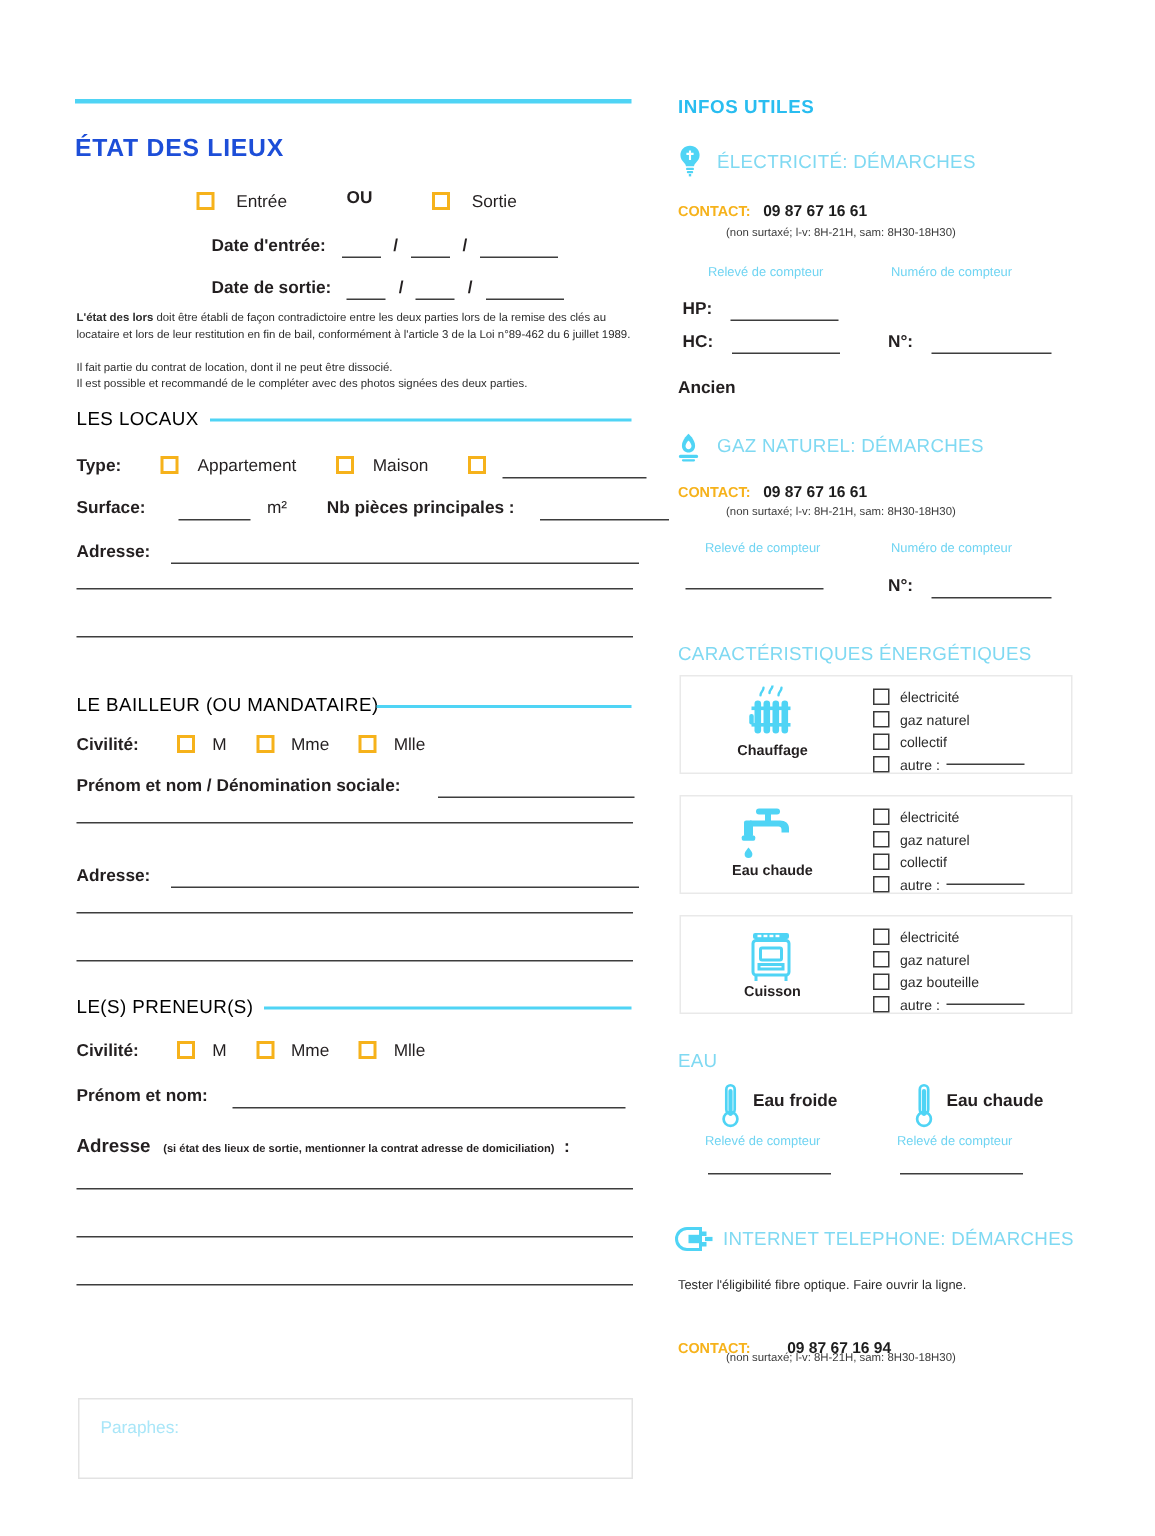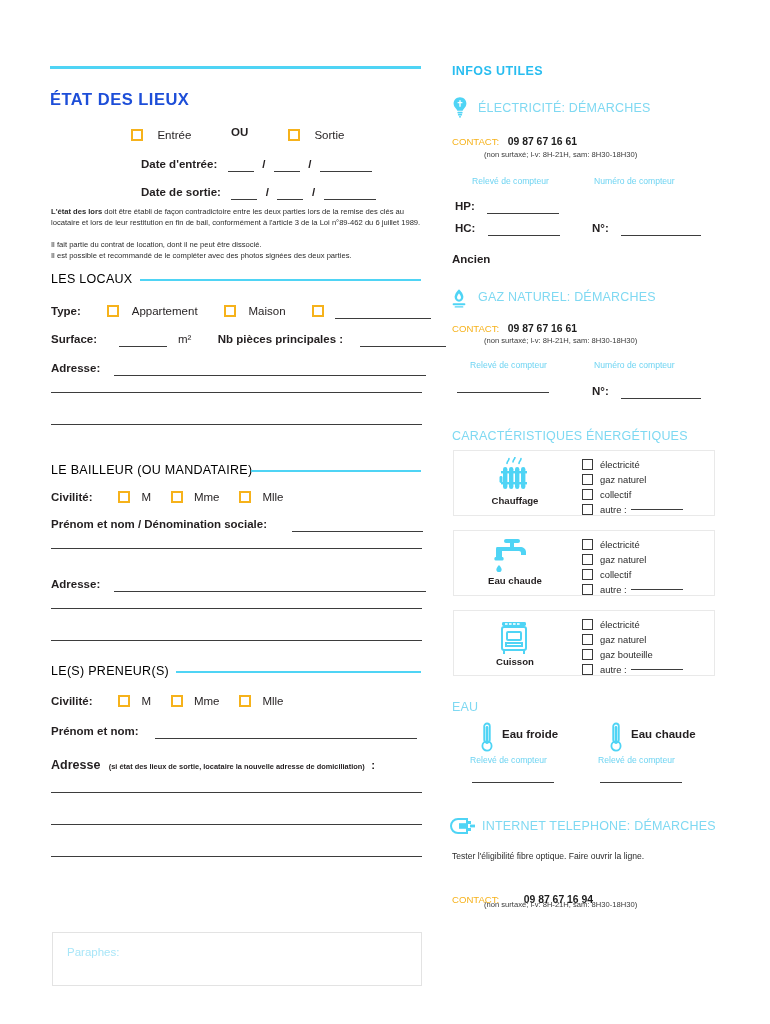--- a/index.html
+++ b/index.html
@@ -59,21 +59,21 @@
 
   
   #infos-utiles {
     left: 452px; top: 64px; font-size: 12.5px; font-weight: bold;
     color: #29bdf0; letter-spacing: .4px;
   }
   .r-head {
     position: absolute; font-size: 12.5px; color: #7fd9f2;
     white-space: nowrap; letter-spacing: .2px;
   }
-  .contact-lab { color: #f6b21b; font-weight: normal; font-size: 9.6px; text-align: center; }
+  .contact-lab { color: #f6b21b; font-weight: bold; font-size: 9.6px; text-align: center; }
   .contact-num { color: #1d1d1d; font-weight: bold; font-size: 10.4px; }
   .hours { font-size: 7.6px; color: #3a3a3a; }
   .meter-lab { color: #6fd4f2; font-size: 8.6px; }
 
   
   .ebox {
     position: absolute; border: 1px solid #e9e9e9; background:#fff;
   }
   .ebox-label { font-size: 9.6px; font-weight: bold; text-align: center; }
   .opt { font-size: 9.4px; color: #2b2b2b; }
@@ -198,21 +198,21 @@
     <span class="lbl" style="margin-left:7px;">Mlle</span>
   </div>
 
   <div class="row" style="left:51px; top:721px;">
     <span class="lbl-b">Prénom et nom:</span>
     <span class="dline" style="width:262px; margin-left:12px;"></span>
   </div>
 
   <div class="row" style="left:51px; top:755px;">
     <span class="lbl-b" style="font-size:12.5px;">Adresse</span>
-    <span style="font-size:7.4px; font-weight:bold; margin-left:4px;">(si état des lieux de sortie, locataire la nouvelle adresse de domiciliation)</span>
+    <span style="font-size:7.4px; font-weight:bold; margin-left:4px;">(si état des lieux de sortie, mentionner la contrat adresse de domiciliation)</span>
     <span class="lbl-b" style="margin-left:2px;">:</span>
   </div>
   <div class="abs dline" style="left:51px; top:792px; width:371px;"></div>
   <div class="abs dline" style="left:51px; top:824px; width:371px;"></div>
   <div class="abs dline" style="left:51px; top:856px; width:371px;"></div>
 
   <div id="paraphes-box">
     <div id="paraphes-label">Paraphes:</div>
   </div>
 

